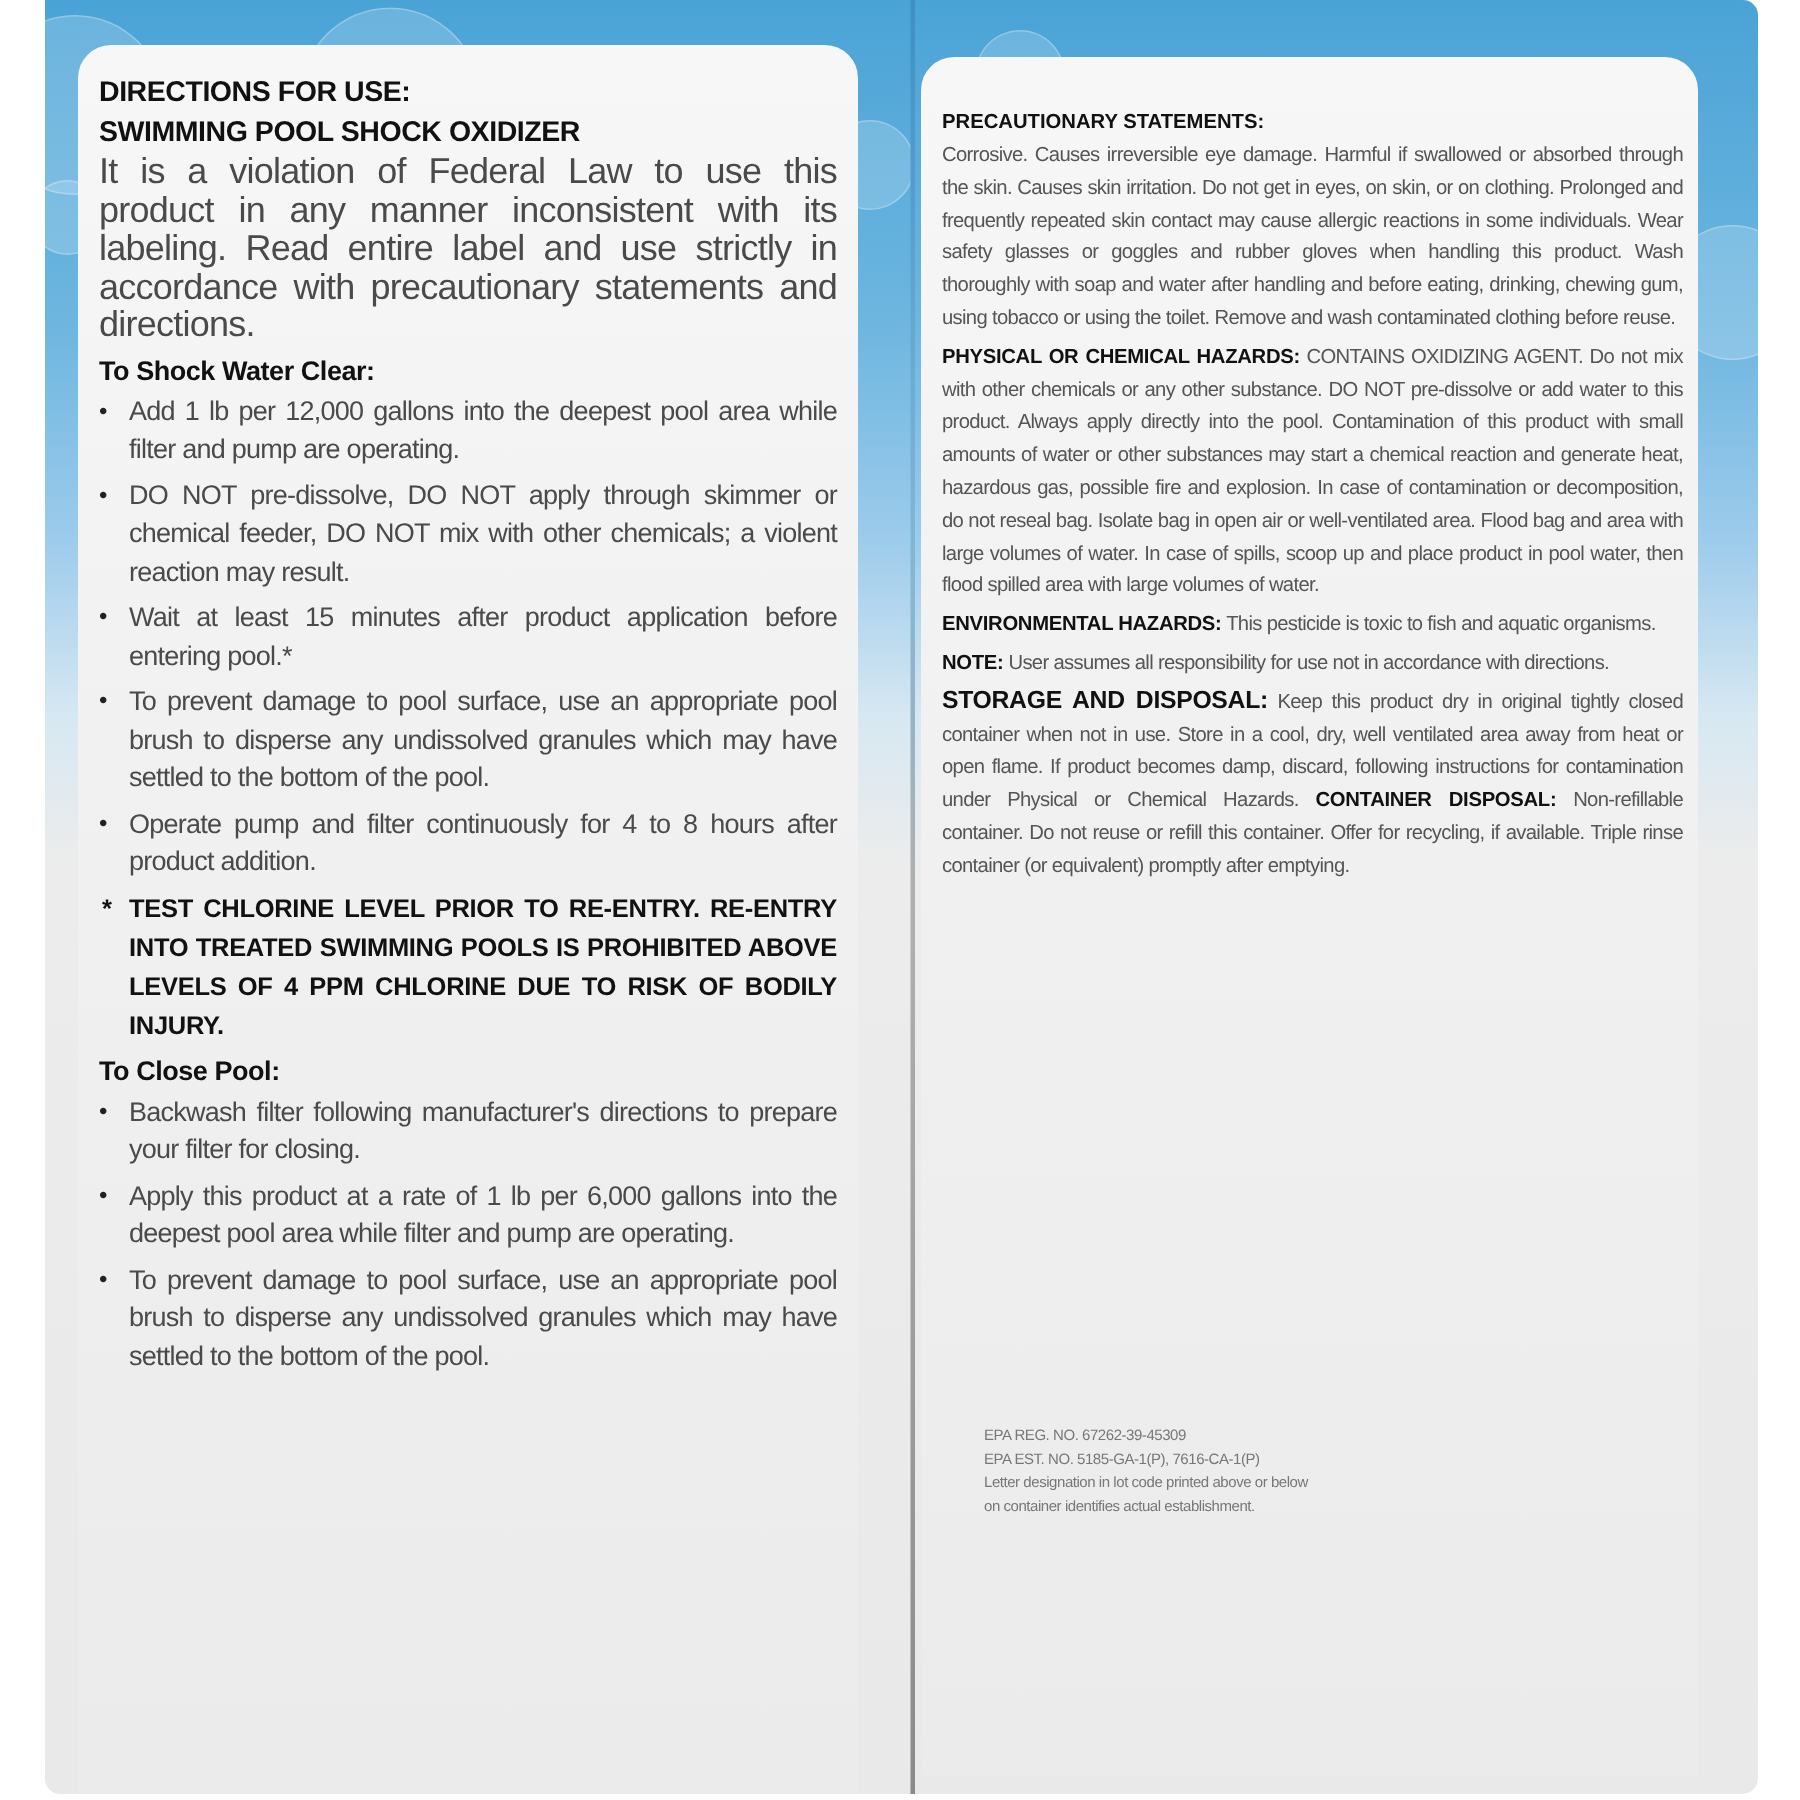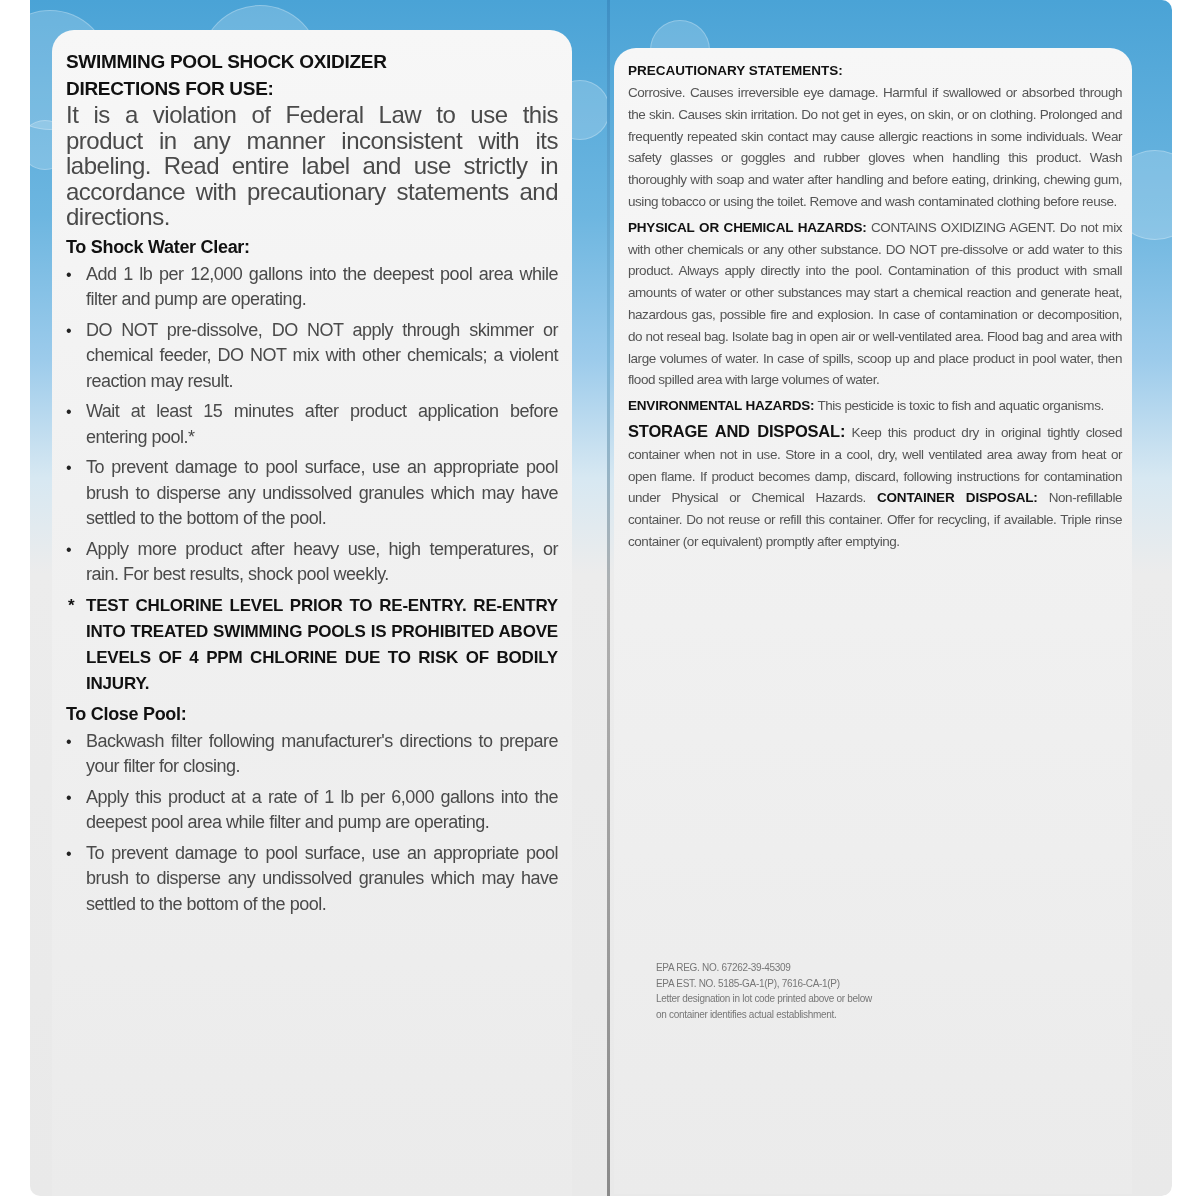--- a/index.html
+++ b/index.html
@@ -27,21 +27,21 @@
       border: 1px solid rgba(255,255,255,0.25);
     }
 
     .card {
       position: absolute;
       background: linear-gradient(to bottom, #f7f7f7 0%, #f1f1f1 40%, #ebebeb 100%);
       border-radius: 22px 22px 0 0;
       color: #3a3a3a;
     }
     .card.left { left: 52px; top: 30px; width: 520px; height: 1166px; padding: 18px 14px 0 14px; }
-    .card.right { left: 614px; top: 48px; width: 518px; height: 1146px; padding: 12px 10px 0 14px; }
+    .card.right { left: 614px; top: 38px; width: 518px; height: 1146px; padding: 32px 10px 0 14px; }
 
     .h-title {
       font-weight: bold; color: #111; font-size: 19px; line-height: 27px; letter-spacing: -0.3px;
     }
     .body-l {
       font-size: 24px; line-height: 25.5px; color: #4a4a4a; text-align: justify; letter-spacing: -0.5px;
     }
     .sub-h { font-weight: bold; color: #111; font-size: 18px; line-height: 26px; margin-top: 4px; letter-spacing: -0.3px; }
     ul.bullets { list-style: none; margin-top: 2px; }
     ul.bullets li {
@@ -80,31 +80,31 @@
     <div class="bubble" style="left:520px;top:80px;width:60px;height:60px;"></div>
   </div>
   <div class="fold"></div>
   <div class="face right">
     <div class="bubble" style="left:40px;top:20px;width:60px;height:60px;"></div>
     <div class="bubble" style="left:500px;top:150px;width:90px;height:90px;"></div>
   </div>
 </div>
 
 <div class="card left">
+  <div class="h-title">DIRECTIONS FOR USE:</div>
   <div class="h-title">SWIMMING POOL SHOCK OXIDIZER</div>
-  <div class="h-title">DIRECTIONS FOR USE:</div>
   <p class="body-l">It is a violation of Federal Law to use this product in any manner inconsistent with its labeling. Read entire label and use strictly in accordance with precautionary statements and directions.</p>
 
   <div class="sub-h">To Shock Water Clear:</div>
   <ul class="bullets">
     <li>Add 1 lb per 12,000 gallons into the deepest pool area while filter and pump are operating.</li>
     <li>DO NOT pre-dissolve, DO NOT apply through skimmer or chemical feeder, DO NOT mix with other chemicals; a violent reaction may result.</li>
     <li>Wait at least 15 minutes after product application before entering pool.*</li>
     <li>To prevent damage to pool surface, use an appropriate pool brush to disperse any undissolved granules which may have settled to the bottom of the pool.</li>
-    <li>Apply more product after heavy use, high temperatures, or rain. For best results, shock pool weekly.</li>
+    <li>Operate pump and filter continuously for 4 to 8 hours after product addition.</li>
   </ul>
 
   <div class="warning">
     <span class="star">*</span>
     <span>TEST CHLORINE LEVEL PRIOR TO RE-ENTRY. RE-ENTRY INTO TREATED SWIMMING POOLS IS PROHIBITED ABOVE LEVELS OF 4 PPM CHLORINE DUE TO RISK OF BODILY INJURY.</span>
   </div>
 
   <div class="sub-h">To Close Pool:</div>
   <ul class="bullets">
     <li>Backwash filter following manufacturer's directions to prepare your filter for closing.</li>
@@ -120,20 +120,24 @@
   <p class="r-para">
     <b>PHYSICAL OR CHEMICAL HAZARDS:</b>
     <span>CONTAINS OXIDIZING AGENT. Do not mix with other chemicals or any other substance. DO NOT pre-dissolve or add water to this product. Always apply directly into the pool. Contamination of this product with small amounts of water or other substances may start a chemical reaction and generate heat, hazardous gas, possible fire and explosion. In case of contamination or decomposition, do not reseal bag. Isolate bag in open air or well-ventilated area. Flood bag and area with large volumes of water. In case of spills, scoop up and place product in pool water, then flood spilled area with large volumes of water.</span>
   </p>
 
   <p class="r-para">
     <b>ENVIRONMENTAL HAZARDS:</b>
     <span>This pesticide is toxic to fish and aquatic organisms.</span>
   </p>
 
+  <p class="r-para">
+    <b>NOTE:</b>
+    <span>User assumes all responsibility for use not in accordance with directions.</span>
+  </p>
 
   <p class="r-para">
     <b class="big">STORAGE AND DISPOSAL:</b>
     <span>Keep this product dry in original tightly closed container when not in use. Store in a cool, dry, well ventilated area away from heat or open flame. If product becomes damp, discard, following instructions for contamination under Physical or Chemical Hazards.</span>
     <b>CONTAINER DISPOSAL:</b>
     <span>Non-refillable container. Do not reuse or refill this container. Offer for recycling, if available. Triple rinse container (or equivalent) promptly after emptying.</span>
   </p>
 
   <div class="epa">
     <div>EPA REG. NO. 67262-39-45309</div>

